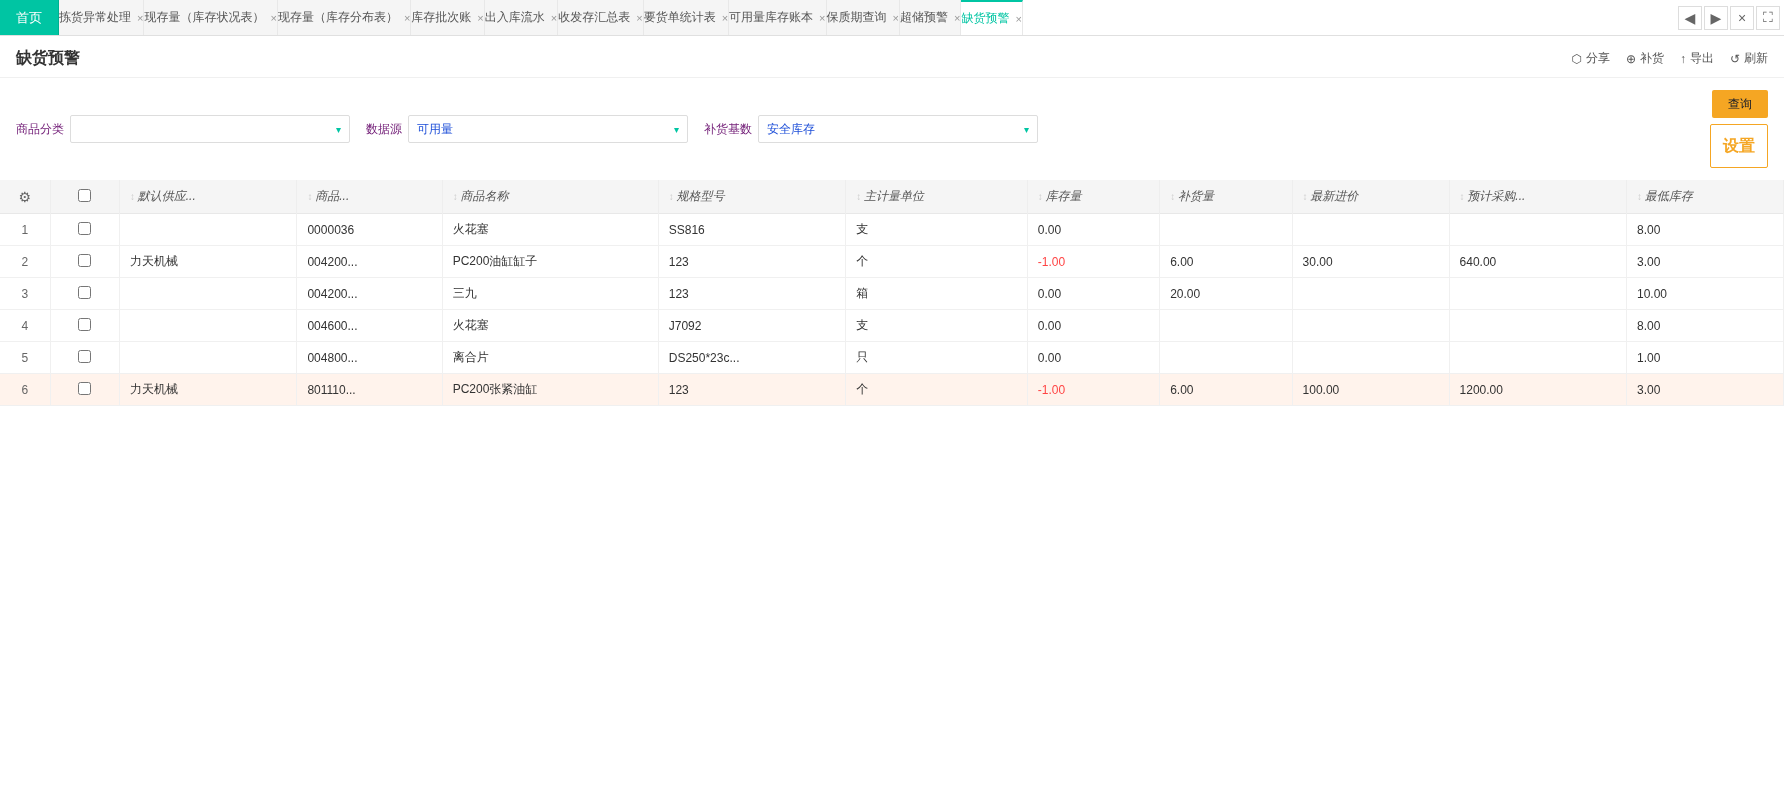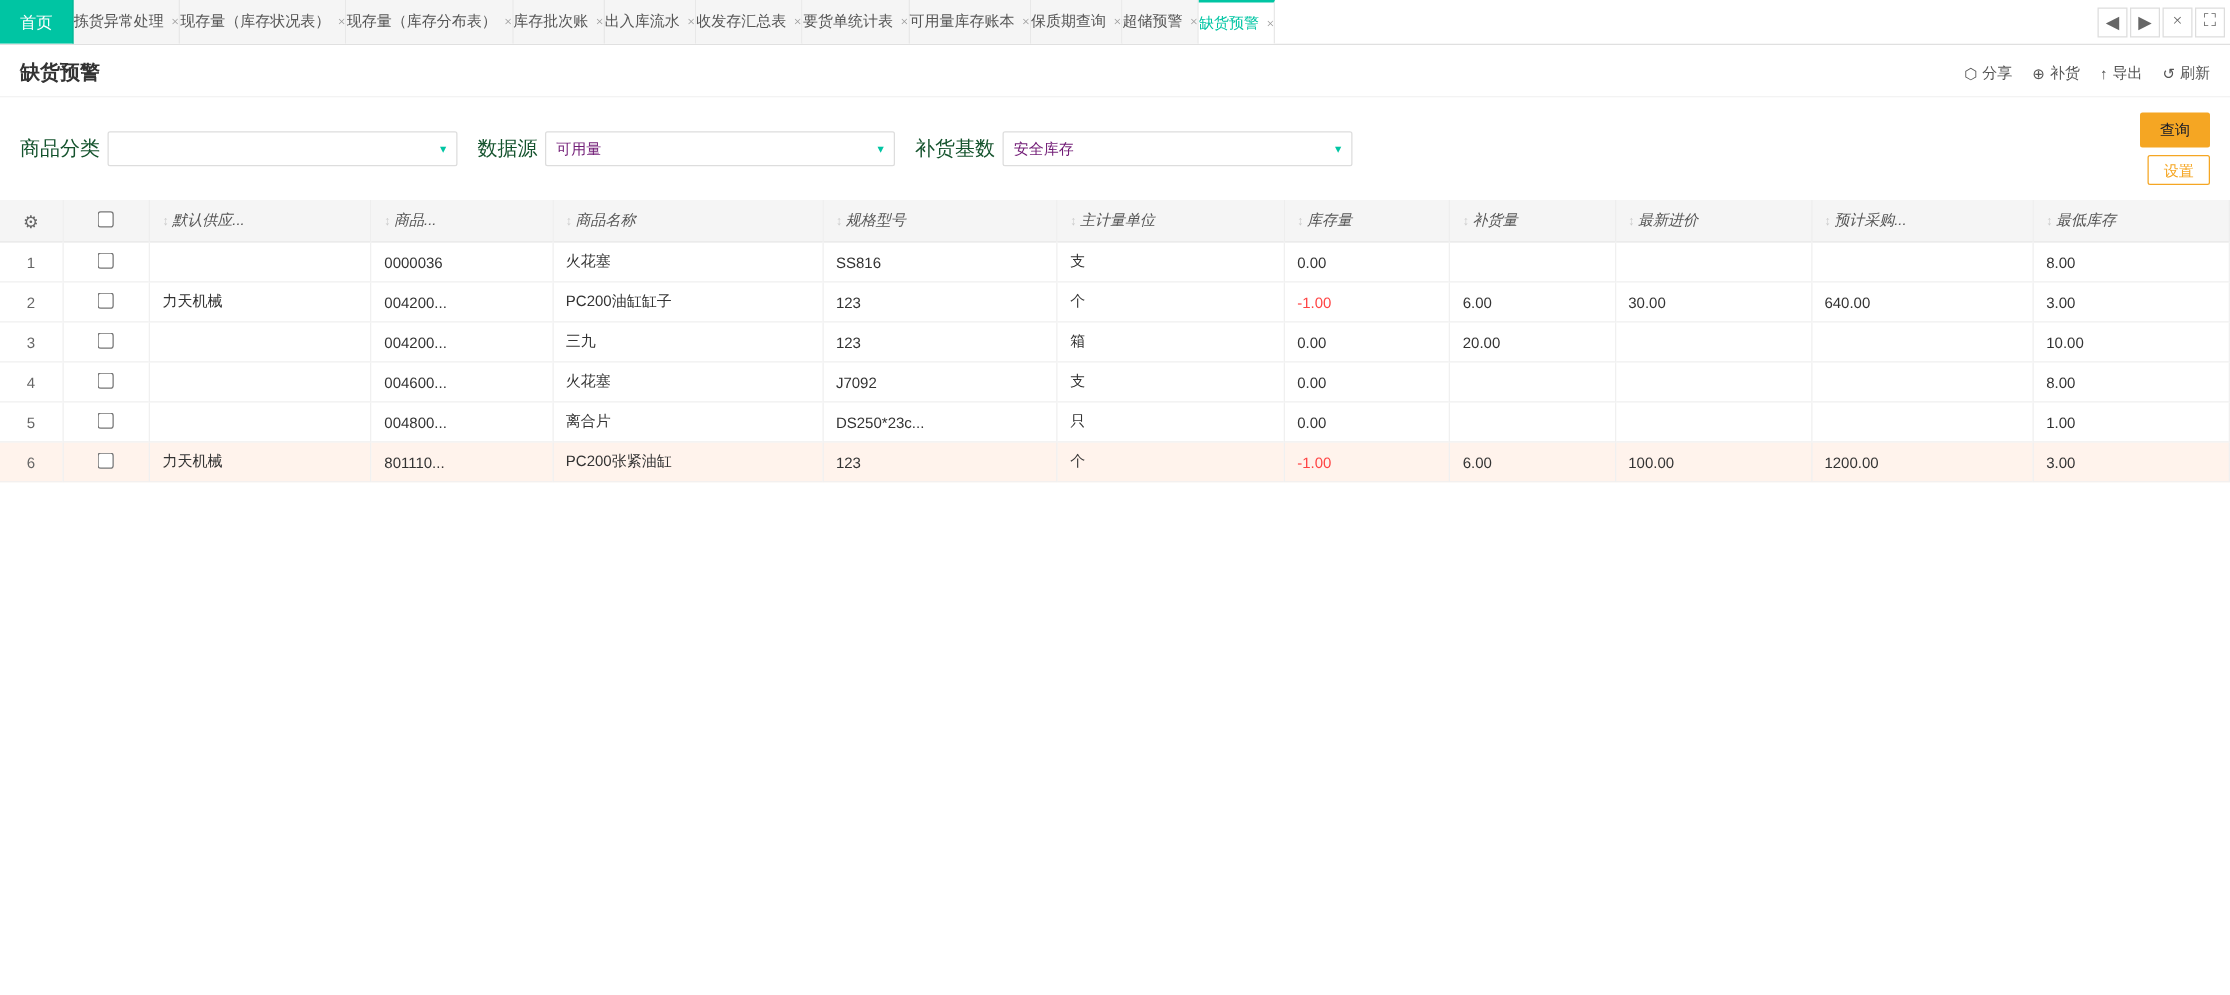--- a/index.html
+++ b/index.html
@@ -6,21 +6,20 @@
     body { font-family: 'Microsoft YaHei', sans-serif; font-size: 12px; background: #f0f2f5; color: #333; }
 
     
     .tab-bar {
       display: flex;
       align-items: center;
       background: #fff;
       border-bottom: 1px solid #e0e0e0;
       height: 36px;
       overflow: hidden;
-      font-family: Liberation Serif, serif;
     }
     .tab-item {
       display: flex;
       align-items: center;
       padding: 0 0;
       height: 100%;
       white-space: nowrap;
       cursor: pointer;
       font-size: 12px;
       border-right: 1px solid #e8e8e8;
@@ -105,62 +104,63 @@
       gap: 16px;
       background: #fff;
       flex-wrap: wrap;
     }
     .filter-group {
       display: flex;
       align-items: center;
       gap: 6px;
     }
     .filter-label {
-      color: #14532d;
+      color: #701a75;
       white-space: nowrap;
-      font-size: 16px;
+      font-size: 12px;
     }
     .filter-select {
       display: flex;
       align-items: center;
       border: 1px solid #ddd;
       border-radius: 2px;
       padding: 4px 8px;
       min-width: 200px;
       height: 28px;
       background: #fff;
       cursor: pointer;
       justify-content: space-between;
     }
     .filter-select-wide {
       min-width: 280px;
     }
     .filter-select-text { color: #666; font-size: 12px; }
     .chevron-down { color: #00c5a3; font-size: 10px; }
-    .filter-value { color: #701a75; font-size: 12px; }
+    .filter-value { color: #1d4ed8; font-size: 12px; }
 
     .btn-query {
       background: #f5a623;
       color: #0f172a;
       border: none;
       border-radius: 2px;
       padding: 5px 16px;
       cursor: pointer;
       font-size: 12px;
       height: 28px;
     }
     .btn-settings {
       background: #fff;
       color: #f5a623;
       border: 1px solid #f5a623;
       border-radius: 2px;
       padding: 4px 12px;
       cursor: pointer;
-      font-size: 12px;
-      height: 24px;
+      font-size: 16px;
+      height: 44px;
+      font-weight: bold;
     }
 
     .filter-right {
       margin-left: auto;
       display: flex;
       flex-direction: column;
       gap: 6px;
       align-items: flex-end;
     }
 

